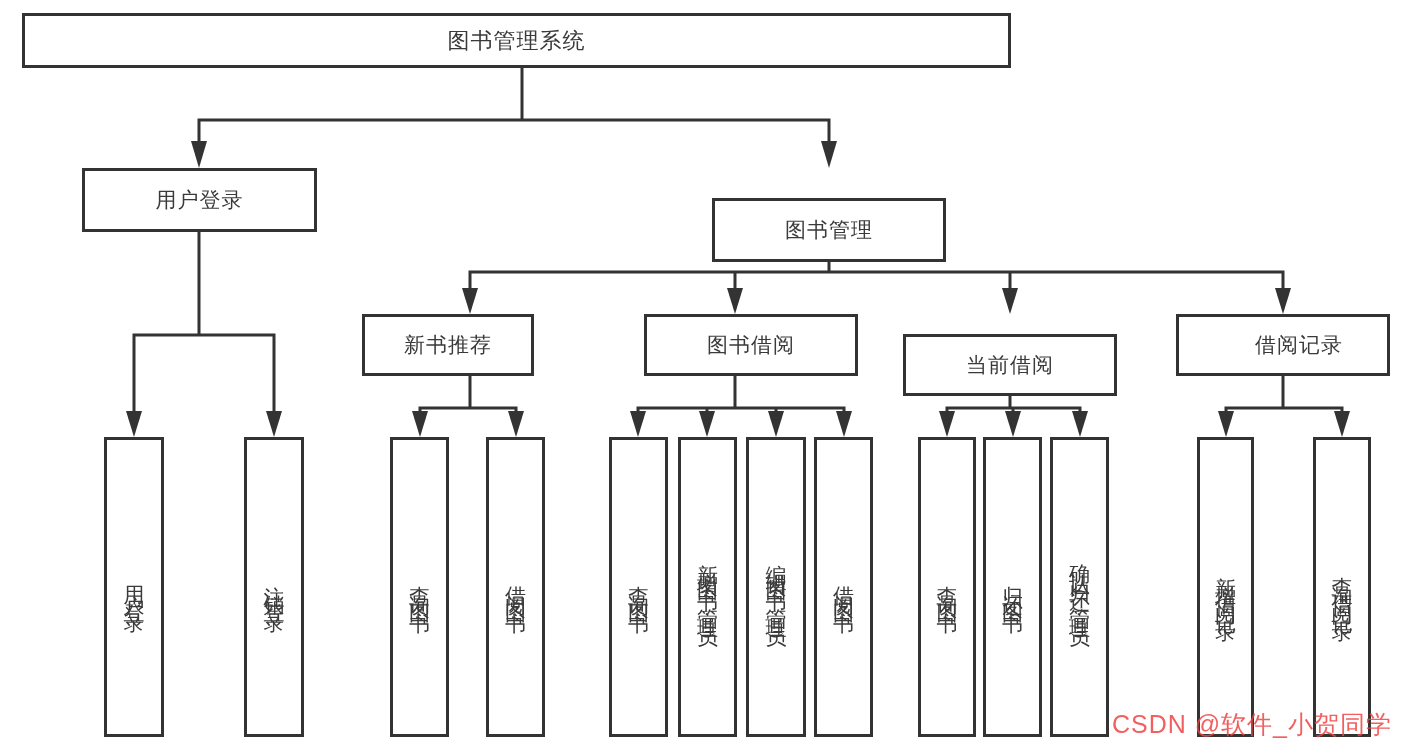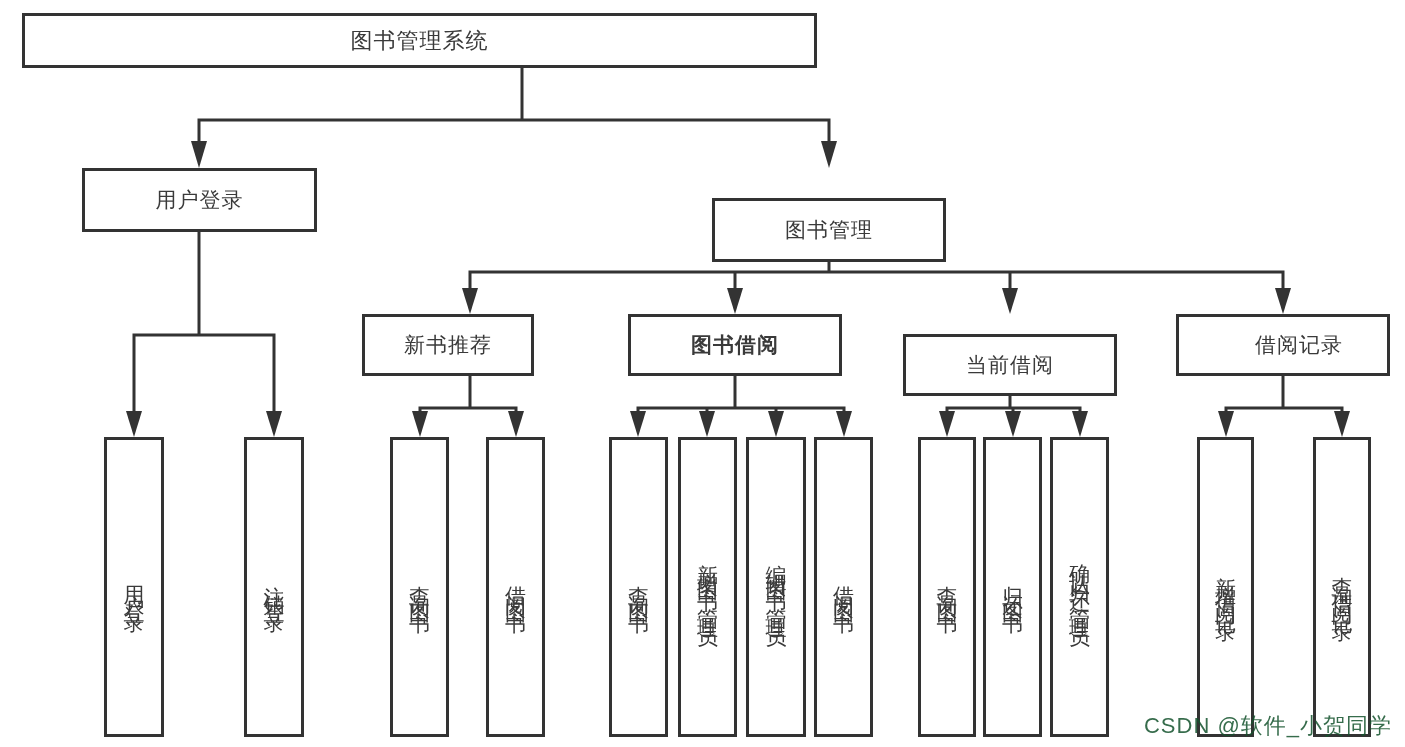--- a/index.html
+++ b/index.html
@@ -30,41 +30,41 @@
     align-items: center;
     justify-content: center;
     color: #3a3a3a;
     z-index: 1;
   }
   .node.h {
     font-size: 21px;
     letter-spacing: 1px;
   }
   .node.root {
-    left: 22px; top: 13px; width: 795px; height: 55px;
+    left: 22px; top: 13px; width: 989px; height: 55px;
     font-size: 22px;
   }
   .node.lvl2 { top: 168px; height: 64px; }
   .node.lvl3 { top: 314px; height: 62px; }
   .node.leaf { top: 437px; height: 300px; }
   .vtext {
     writing-mode: vertical-rl;
     text-orientation: mixed;
     font-size: 21px;
     letter-spacing: 9px;
     color: #3a3a3a;
     white-space: nowrap;
   }
   .watermark {
     position: absolute;
     right: 13px;
     bottom: 6px;
     z-index: 2;
-    font-size: 22px;
-    color: #14532d;
+    font-size: 25px;
+    color: #ef4444;
     opacity: 0.85;
     letter-spacing: 1px;
   }
 </style>
 </head>
 <body>
 
 <div class="canvas">
 
   <svg class="connectors" width="1405" height="747" viewBox="0 0 1405 747">
@@ -129,21 +129,21 @@
   <div class="node h lvl2" style="left:82px;width:235px;">
     <span>用户登录</span>
   </div>
   <div class="node h lvl2" style="left:712px;width:234px;margin-top:30px;">
     <span>图书管理</span>
   </div>
 
   <div class="node h lvl3" style="left:362px;width:172px;">
     <span>新书推荐</span>
   </div>
-  <div class="node h lvl3" style="left:628px;width:214px;font-weight:bold;">
+  <div class="node h lvl3" style="left:644px;width:214px;">
     <span>图书借阅</span>
   </div>
   <div class="node h lvl3" style="left:903px;width:214px;margin-top:20px;">
     <span>当前借阅</span>
   </div>
   <div class="node h lvl3" style="left:1176px;width:214px;padding-left:32px;">
     <span>借阅记录</span>
   </div>
 
   <div class="node leaf" style="left:104px;width:60px;">

